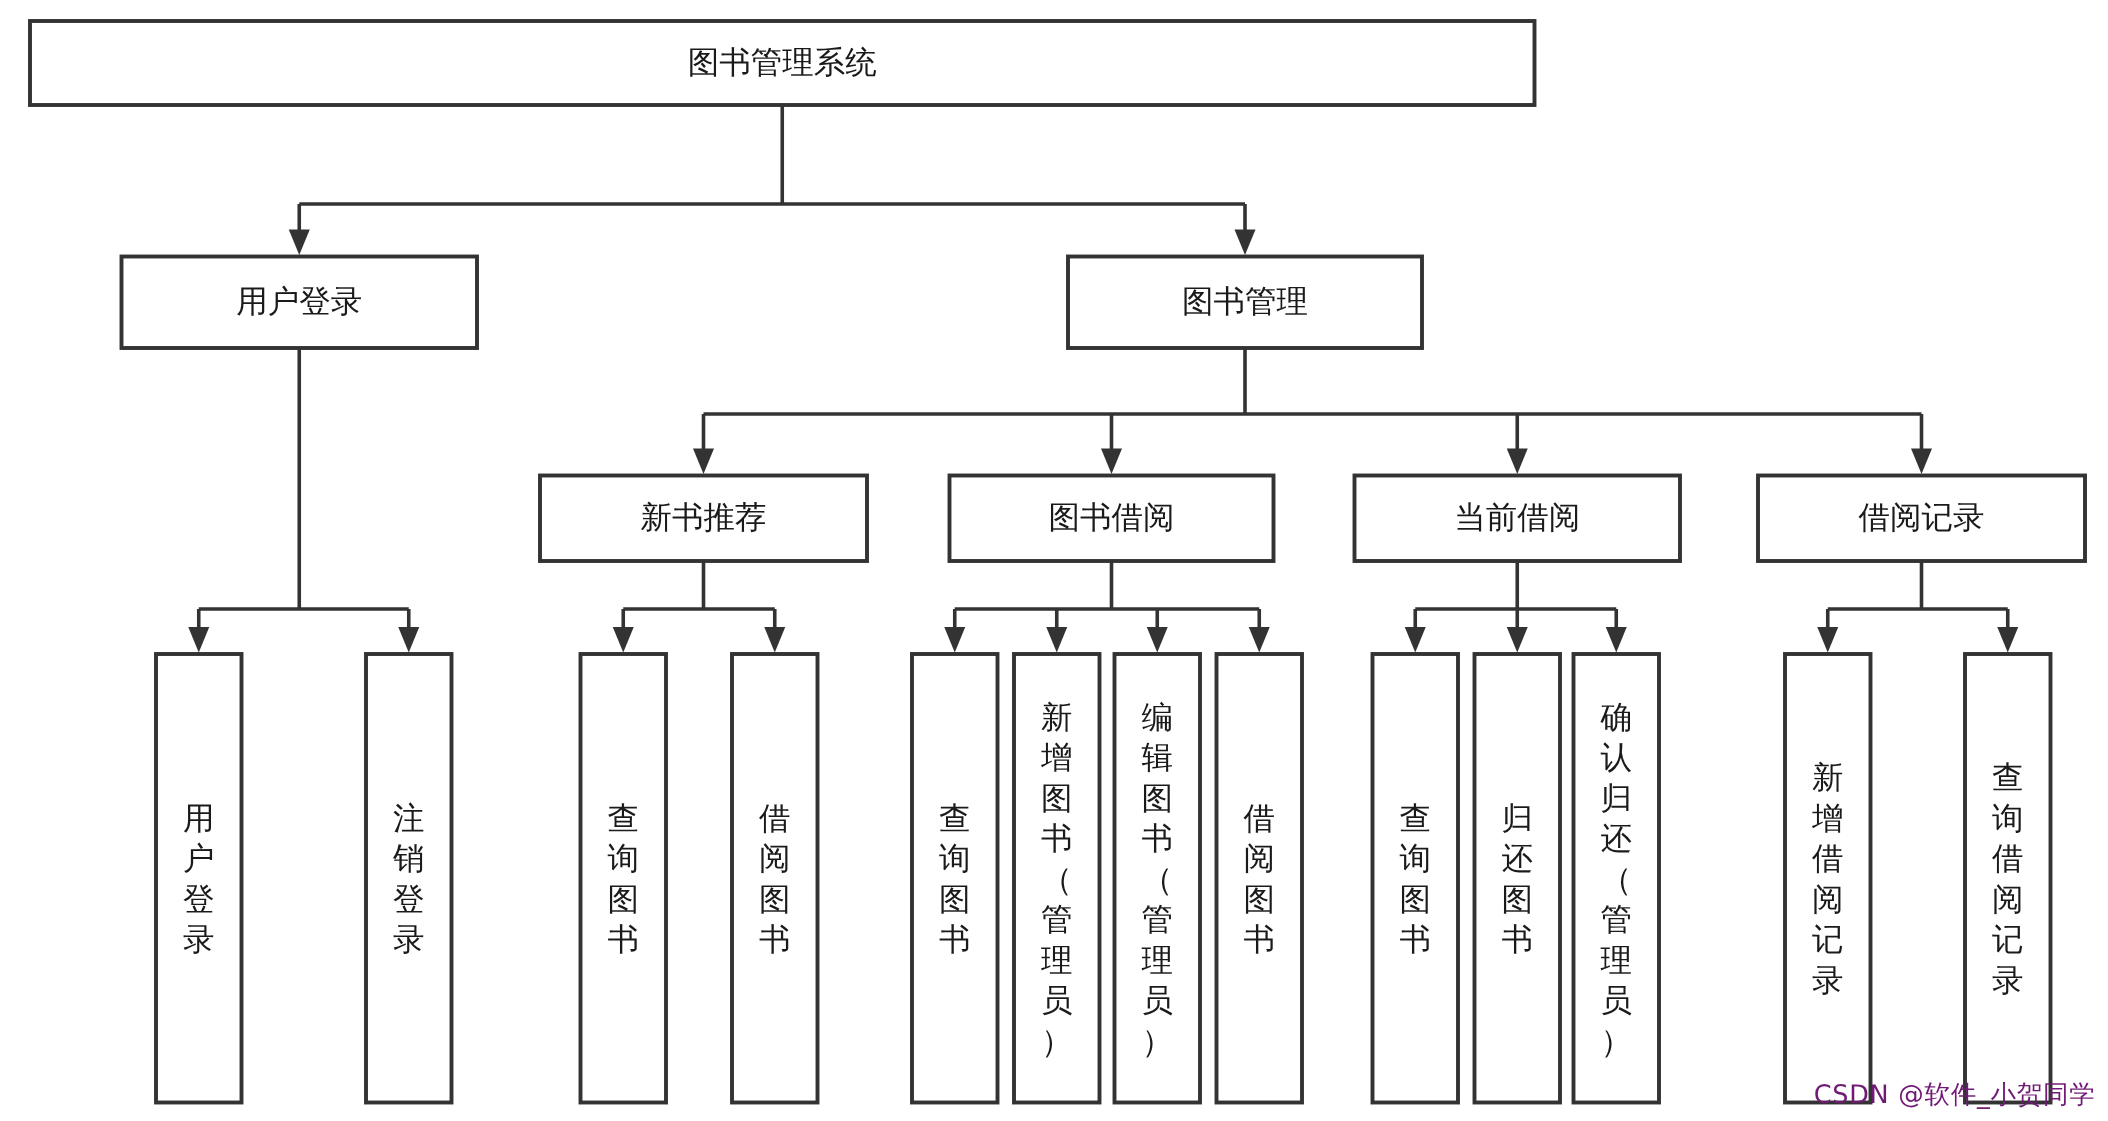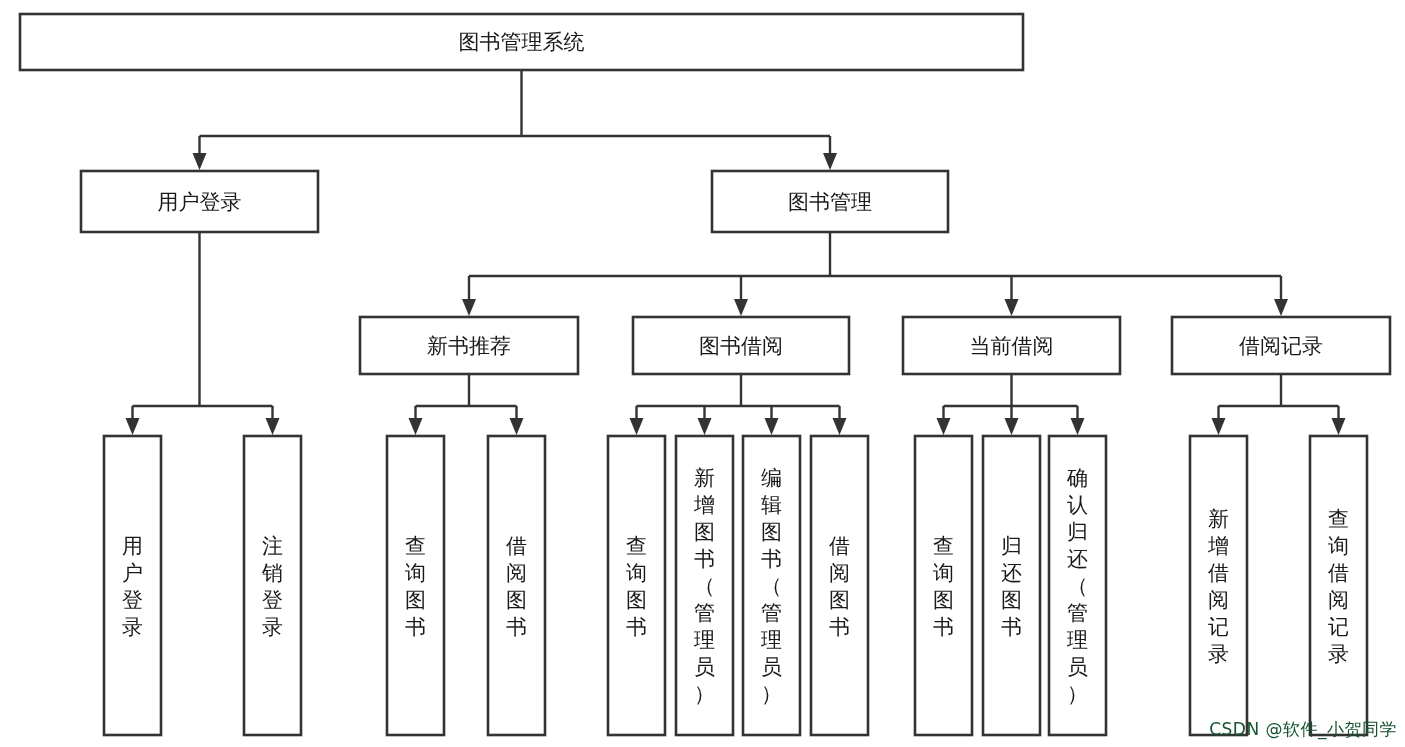--- a/index.html
+++ b/index.html
@@ -53,21 +53,21 @@
   .arrow-head {
     fill: #333333;
     stroke: none;
   }
   .watermark {
     position: absolute;
     right: 8px;
     bottom: 6px;
     font-family: "DejaVu Sans", "Liberation Sans", sans-serif;
     font-size: 17px;
-    color: #14532d;
+    color: #701a75;
     white-space: nowrap;
     letter-spacing: 0.5px;
   }
 </style>
 </head>
 <body>
 
 <div id="diagram-root">
 
   <svg class="diagram-canvas" viewBox="0 0 1405 747" xmlns="http://www.w3.org/2000/svg">

